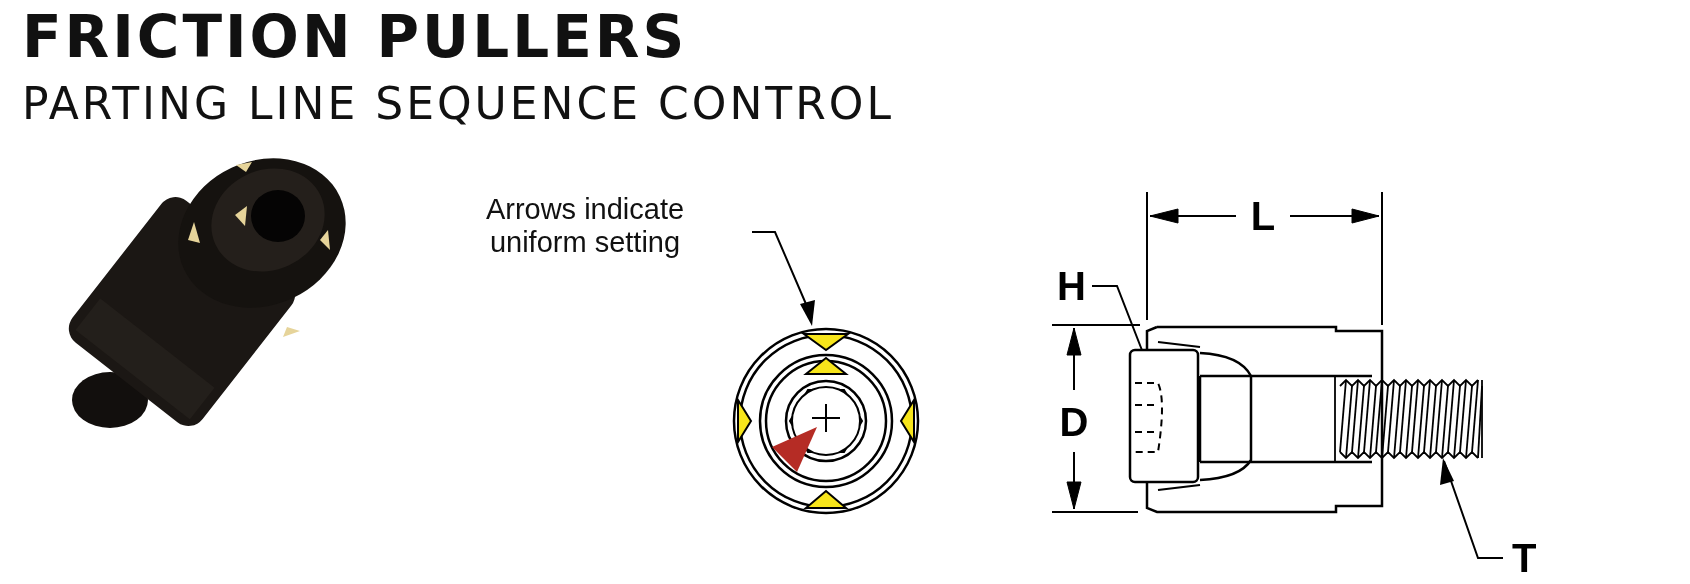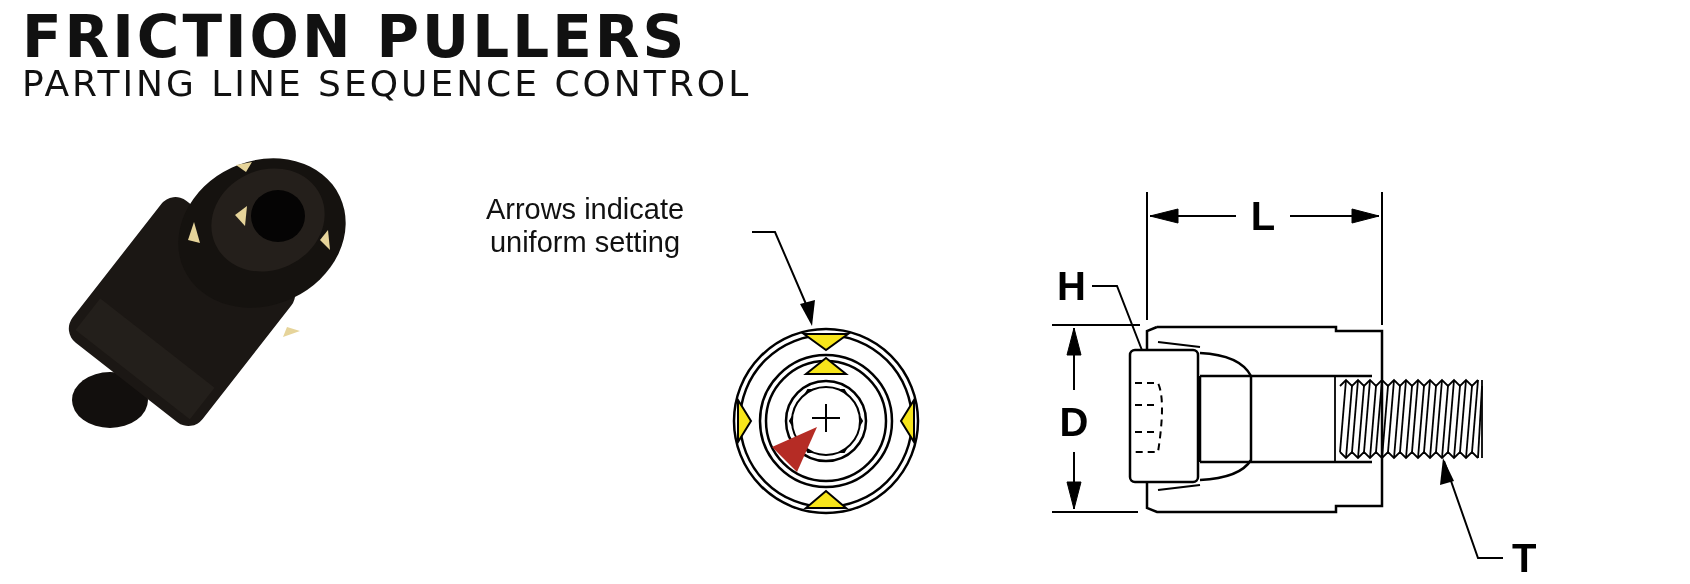--- a/index.html
+++ b/index.html
@@ -3,23 +3,23 @@
   <meta charset="utf-8">
   <style>
     html, body { margin: 0; padding: 0; background: #ffffff; }
     body { width: 1690px; height: 584px; position: relative; overflow: hidden; font-family: "Liberation Sans", sans-serif; }
     .title {
       position: absolute; left: 22px; top: 8px;
       font-family: "DejaVu Sans", sans-serif; font-weight: bold;
       font-size: 58px; letter-spacing: 3px; color: #111; line-height: 1;
     }
     .subtitle {
-      position: absolute; left: 22px; top: 66px;
+      position: absolute; left: 22px; top: 82px;
       font-family: "DejaVu Sans", sans-serif;
-      font-size: 36px; letter-spacing: 3px; color: #111; line-height: 1;
+      font-size: 44px; letter-spacing: 3px; color: #111; line-height: 1;
     }
     svg { position: absolute; left: 0; top: 0; }
     .lbl { font-family: "Liberation Sans", sans-serif; }
   </style>
 </head>
 <body>
 
 <div class="title">FRICTION PULLERS</div>
 <div class="subtitle">PARTING LINE SEQUENCE CONTROL</div>
 

